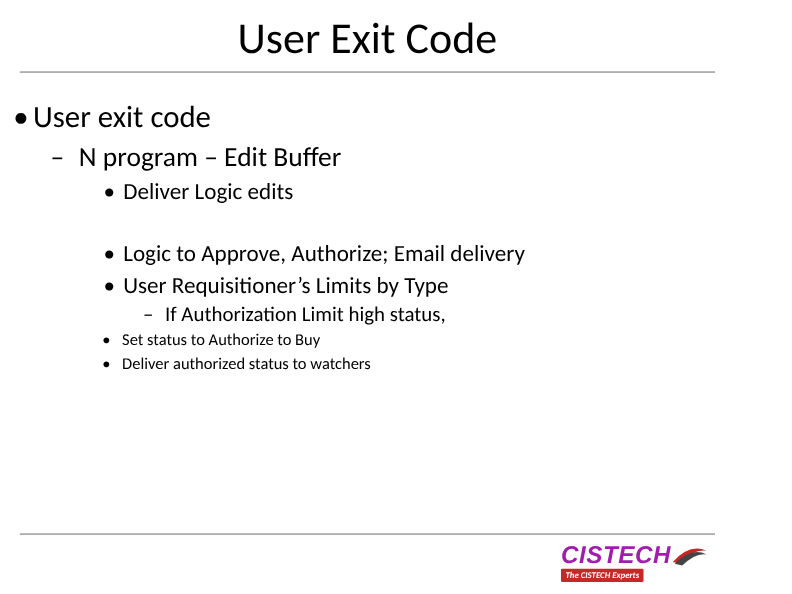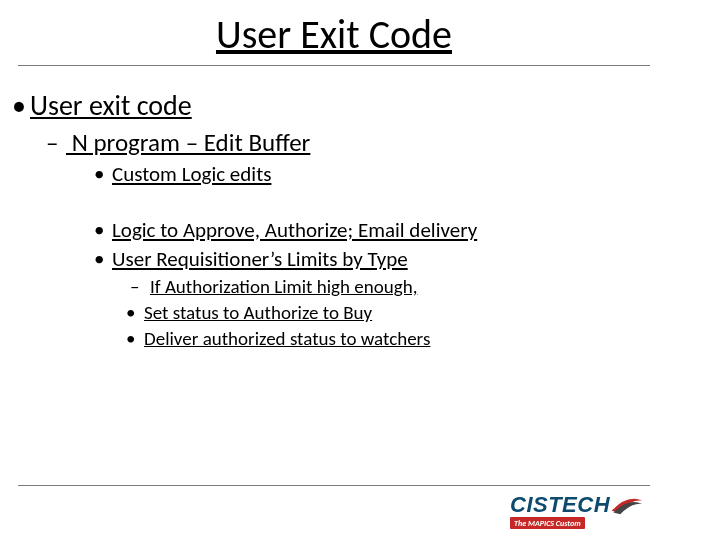--- a/index.html
+++ b/index.html
@@ -10,21 +10,20 @@
     background: #fff;
     font-family: Calibri, "Segoe UI", Arial, sans-serif;
     color: #000;
     overflow: hidden;
   }
   .slide {
     position: relative;
     width: 668px;
     height: 540px;
     box-sizing: border-box;
-    text-decoration: underline;
   }
   .title {
     text-align: center;
     font-size: 40px;
     font-weight: 400;
     padding-top: 10px;
     padding-bottom: 6px;
   }
   .rule {
     height: 0;
@@ -46,22 +45,22 @@
   }
   .l3 { 
     font-size: 21px;
     margin: 3px 0 0 82px;
   }
   .l4 { 
     font-size: 19px;
     margin: 3px 0 0 120px;
   }
   .l5 { 
-    font-size: 19px;
-    margin: 2px 0 0 114px;
+    font-size: 15px;
+    margin: 2px 0 0 81px;
   }
   .bullet-dot::before {
     content: "•";
     display: inline-block;
     width: 18px;
     margin-left: -18px;
   }
   .bullet-dash::before {
     content: "–";
     display: inline-block;
@@ -82,21 +81,21 @@
     bottom: 12px;
     width: 130px;
     height: 34px;
   }
   .logo .cistech {
     font-family: Arial, sans-serif;
     font-weight: 900;
     font-style: italic;
     font-size: 22px;
     letter-spacing: 0.5px;
-    color: #0c4a6e;
+    color: #a21caf;
     line-height: 1;
   }
   .logo .tag {
     display: block;
     background: #c62828;
     color: #fff;
     font-size: 8px;
     font-weight: bold;
     font-style: italic;
     padding: 1px 4px;
@@ -118,36 +117,36 @@
 <div class="slide">
 
   <div class="title">User Exit Code</div>
   <div class="rule"></div>
 
   <div class="body">
 
     <div class="l1 bullet-dot">User exit code</div>
 
     <div class="l2 bullet-dash"> N program – Edit Buffer</div>
-    <div class="l3 bullet-dot">Custom Logic edits</div>
+    <div class="l3 bullet-dot">Deliver Logic edits</div>
 
     <div class="gap"></div>
 
     <div class="l3 bullet-dot">Logic to Approve, Authorize;  Email delivery</div>
     <div class="l3 bullet-dot">User Requisitioner’s Limits by Type</div>
-    <div class="l4 bullet-dash">If Authorization Limit high enough,</div>
+    <div class="l4 bullet-dash">If Authorization Limit high status,</div>
     <div class="l5 bullet-dot">Set status to Authorize to Buy</div>
     <div class="l5 bullet-dot">Deliver authorized status to watchers</div>
 
   </div>
 
   <div class="footer-rule"></div>
 
   <div class="logo">
     <svg class="swoosh" viewBox="0 0 40 28">
       <path d="M2 22 Q20 2 38 10 Q24 8 10 24 Z" fill="#c62828"></path>
       <path d="M4 24 Q22 6 38 14 Q26 12 12 26 Z" fill="#444"></path>
     </svg>
     <div class="cistech">CISTECH</div>
-    <span class="tag">The MAPICS Custom</span>
+    <span class="tag">The CISTECH Experts</span>
   </div>
 
 </div>
 
 </body></html>

